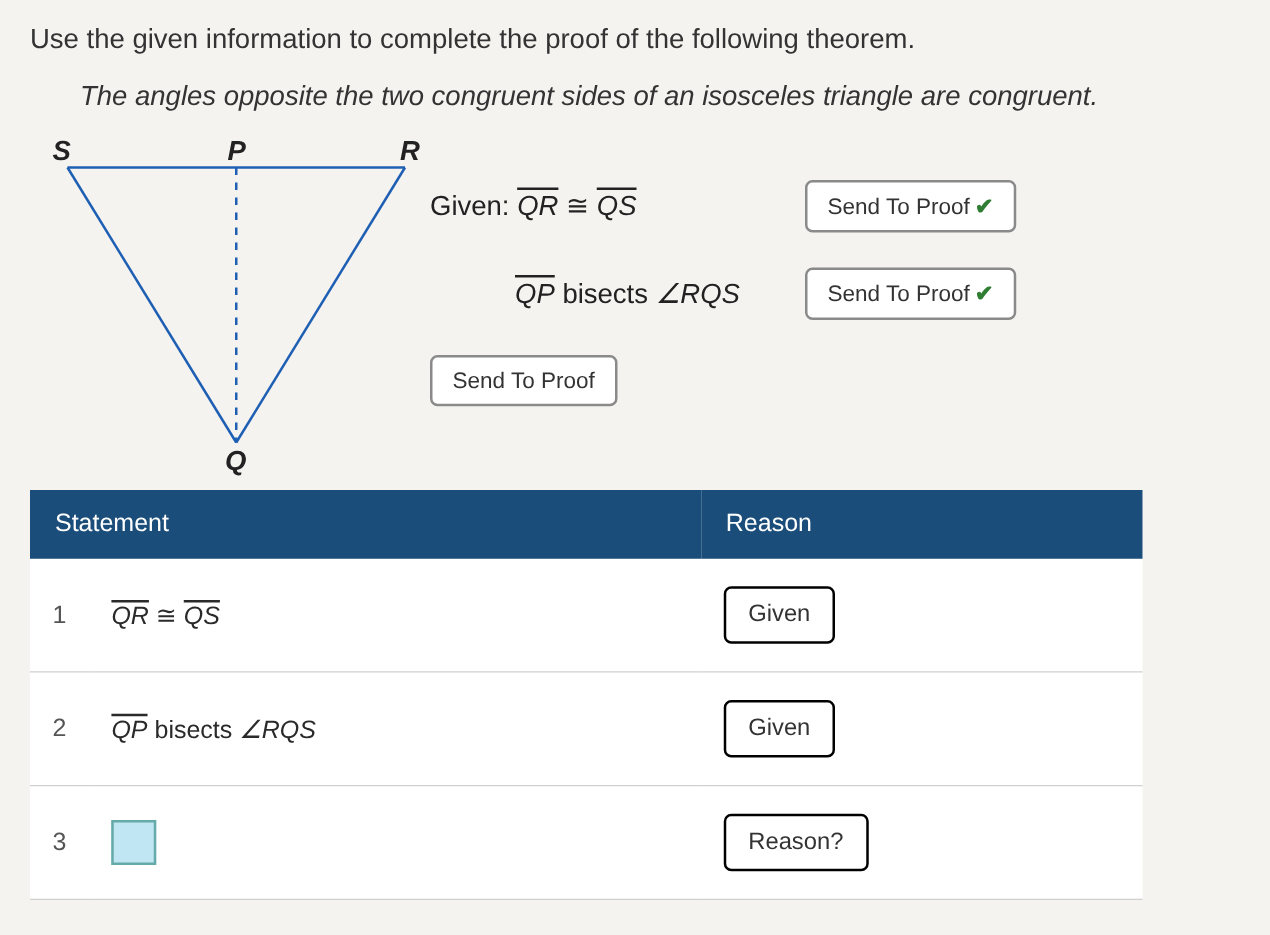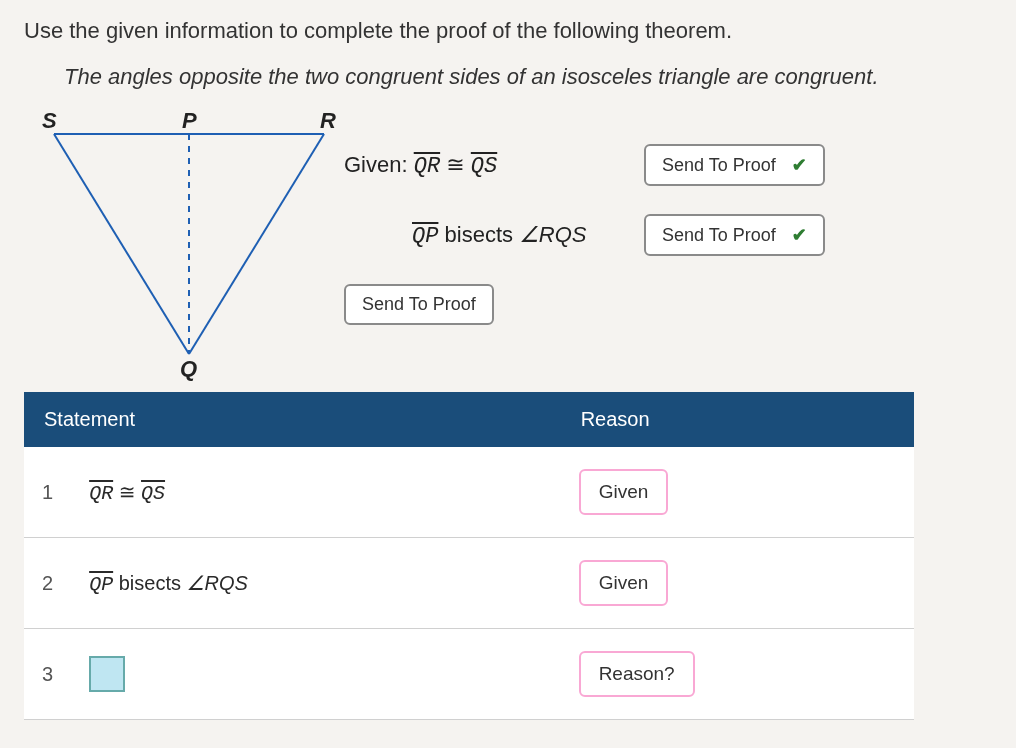--- a/index.html
+++ b/index.html
@@ -46,33 +46,32 @@
     margin-bottom: 28px;
   }
   .gp-text {
     font-size: 22px;
     width: 300px;
     color: #222;
   }
   .overline {
     text-decoration: overline;
     font-style: italic;
-    font-family: Liberation Mono, monospace;
   }
   .send-btn {
     border: 2px solid #8a8a8a;
     border-radius: 6px;
     background: #fff;
     padding: 8px 16px;
     font-size: 18px;
     color: #333;
     cursor: pointer;
     display: inline-flex;
     align-items: center;
-    gap: 16px;
+    gap: 4px;
   }
   .check {
     color: #2e7d32;
     font-weight: bold;
   }
   .proof-table {
     margin-top: 8px;
     width: 890px;
     border-collapse: collapse;
     background: #fff;
@@ -94,21 +93,21 @@
     vertical-align: middle;
   }
   .row-num {
     width: 40px;
     color: #555;
     font-size: 20px;
     padding-right: 8px;
   }
   .stmt-cell { width: 55%; }
   .reason-btn {
-    border: 2px solid #f9a8d4;
+    border: 2px solid #000000;
     border-radius: 6px;
     background: #fff;
     padding: 10px 18px;
     font-size: 19px;
     color: #333;
     cursor: pointer;
     display: inline-block;
   }
   .empty-box {
     display: inline-block;

